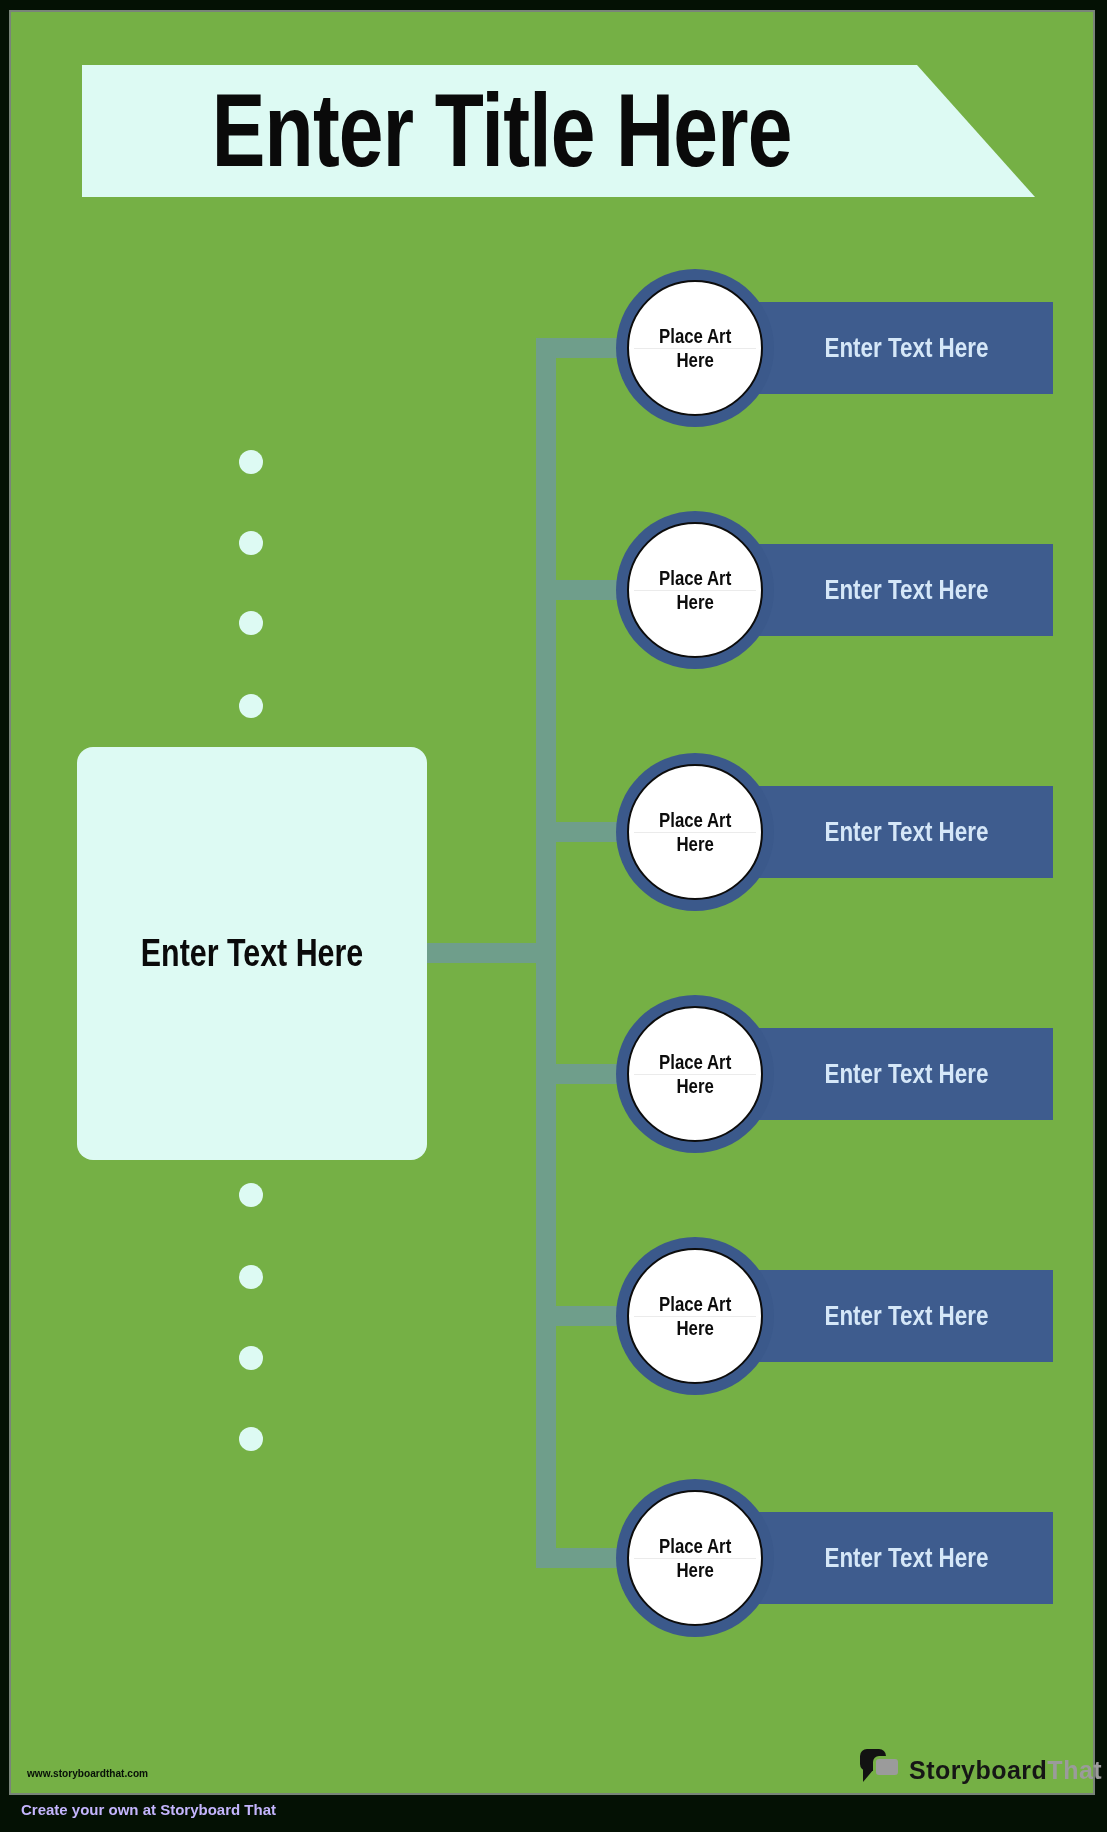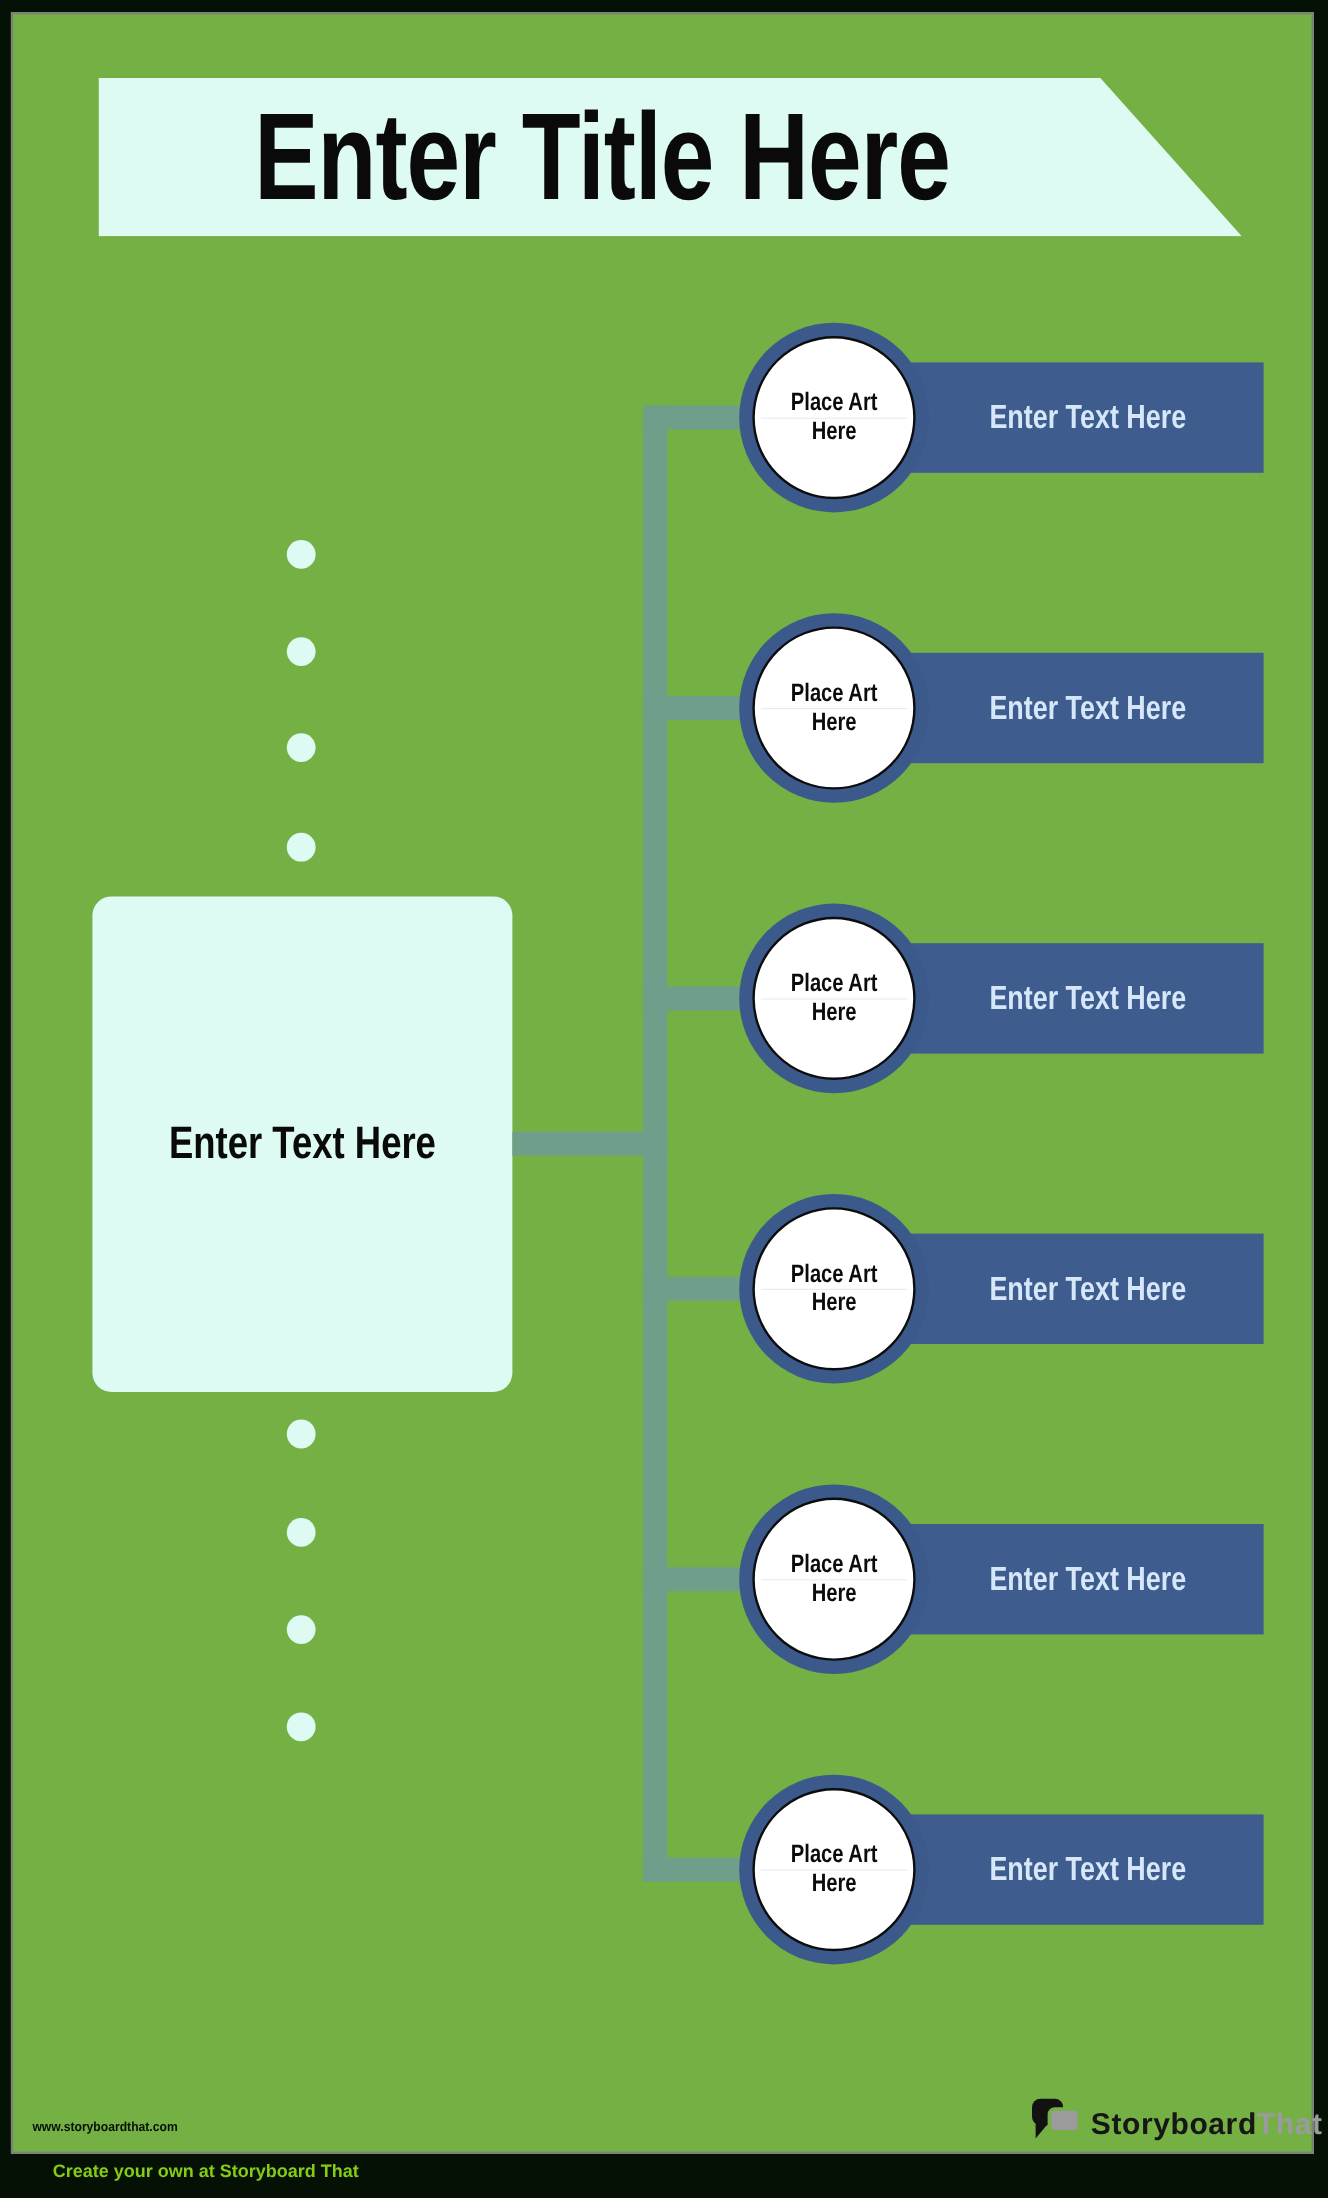--- a/index.html
+++ b/index.html
@@ -42,21 +42,21 @@
   
   .site-text{position:absolute;left:16px;top:1755px;font-size:11px;font-weight:bold;color:#071007;}
   .logo{position:absolute;left:849px;top:1731px;height:42px;display:flex;align-items:flex-end;gap:7px;}
   .logo-icon{position:relative;width:42px;height:38px;}
   .bubble-black{position:absolute;left:0;top:2px;width:26px;height:22px;border-radius:7px;background:#121212;}
   .bubble-tail{position:absolute;left:3px;top:22px;width:0;height:0;border-top:13px solid #121212;border-right:11px solid transparent;}
   .bubble-gray{position:absolute;left:13px;top:9px;width:28px;height:22px;border-radius:6px;background:var(--graylogo,#9b9b9b);
                border:3px solid var(--green,#75b045);box-sizing:border-box;}
   .logo-text{font-size:25px;font-weight:600;letter-spacing:.5px;color:#161616;}
   .logo-that{color:var(--graylogo,#9b9b9b);}
-  .tagline{position:absolute;left:44px;top:1801px;font-size:15px;font-weight:bold;color:#84cc16;}
+  .tagline{position:absolute;left:21px;top:1801px;font-size:15px;font-weight:bold;color:#c4b5fd;}
 </style>
 </head>
 <body style="--green: #75b045; --mint: #ddfaf3; --teal: #6f9e8b; --barblue: #3e5c8e; --ring: #3b598b; --bartext: #d5e7f8; --frame: #041104; --graylogo: #9b9b9b;">
 
 <div class="frame">
   <div class="page">
 
     <div class="banner">
       <div class="banner-inner">
         <span class="cond title-text">Enter Title Here</span>

